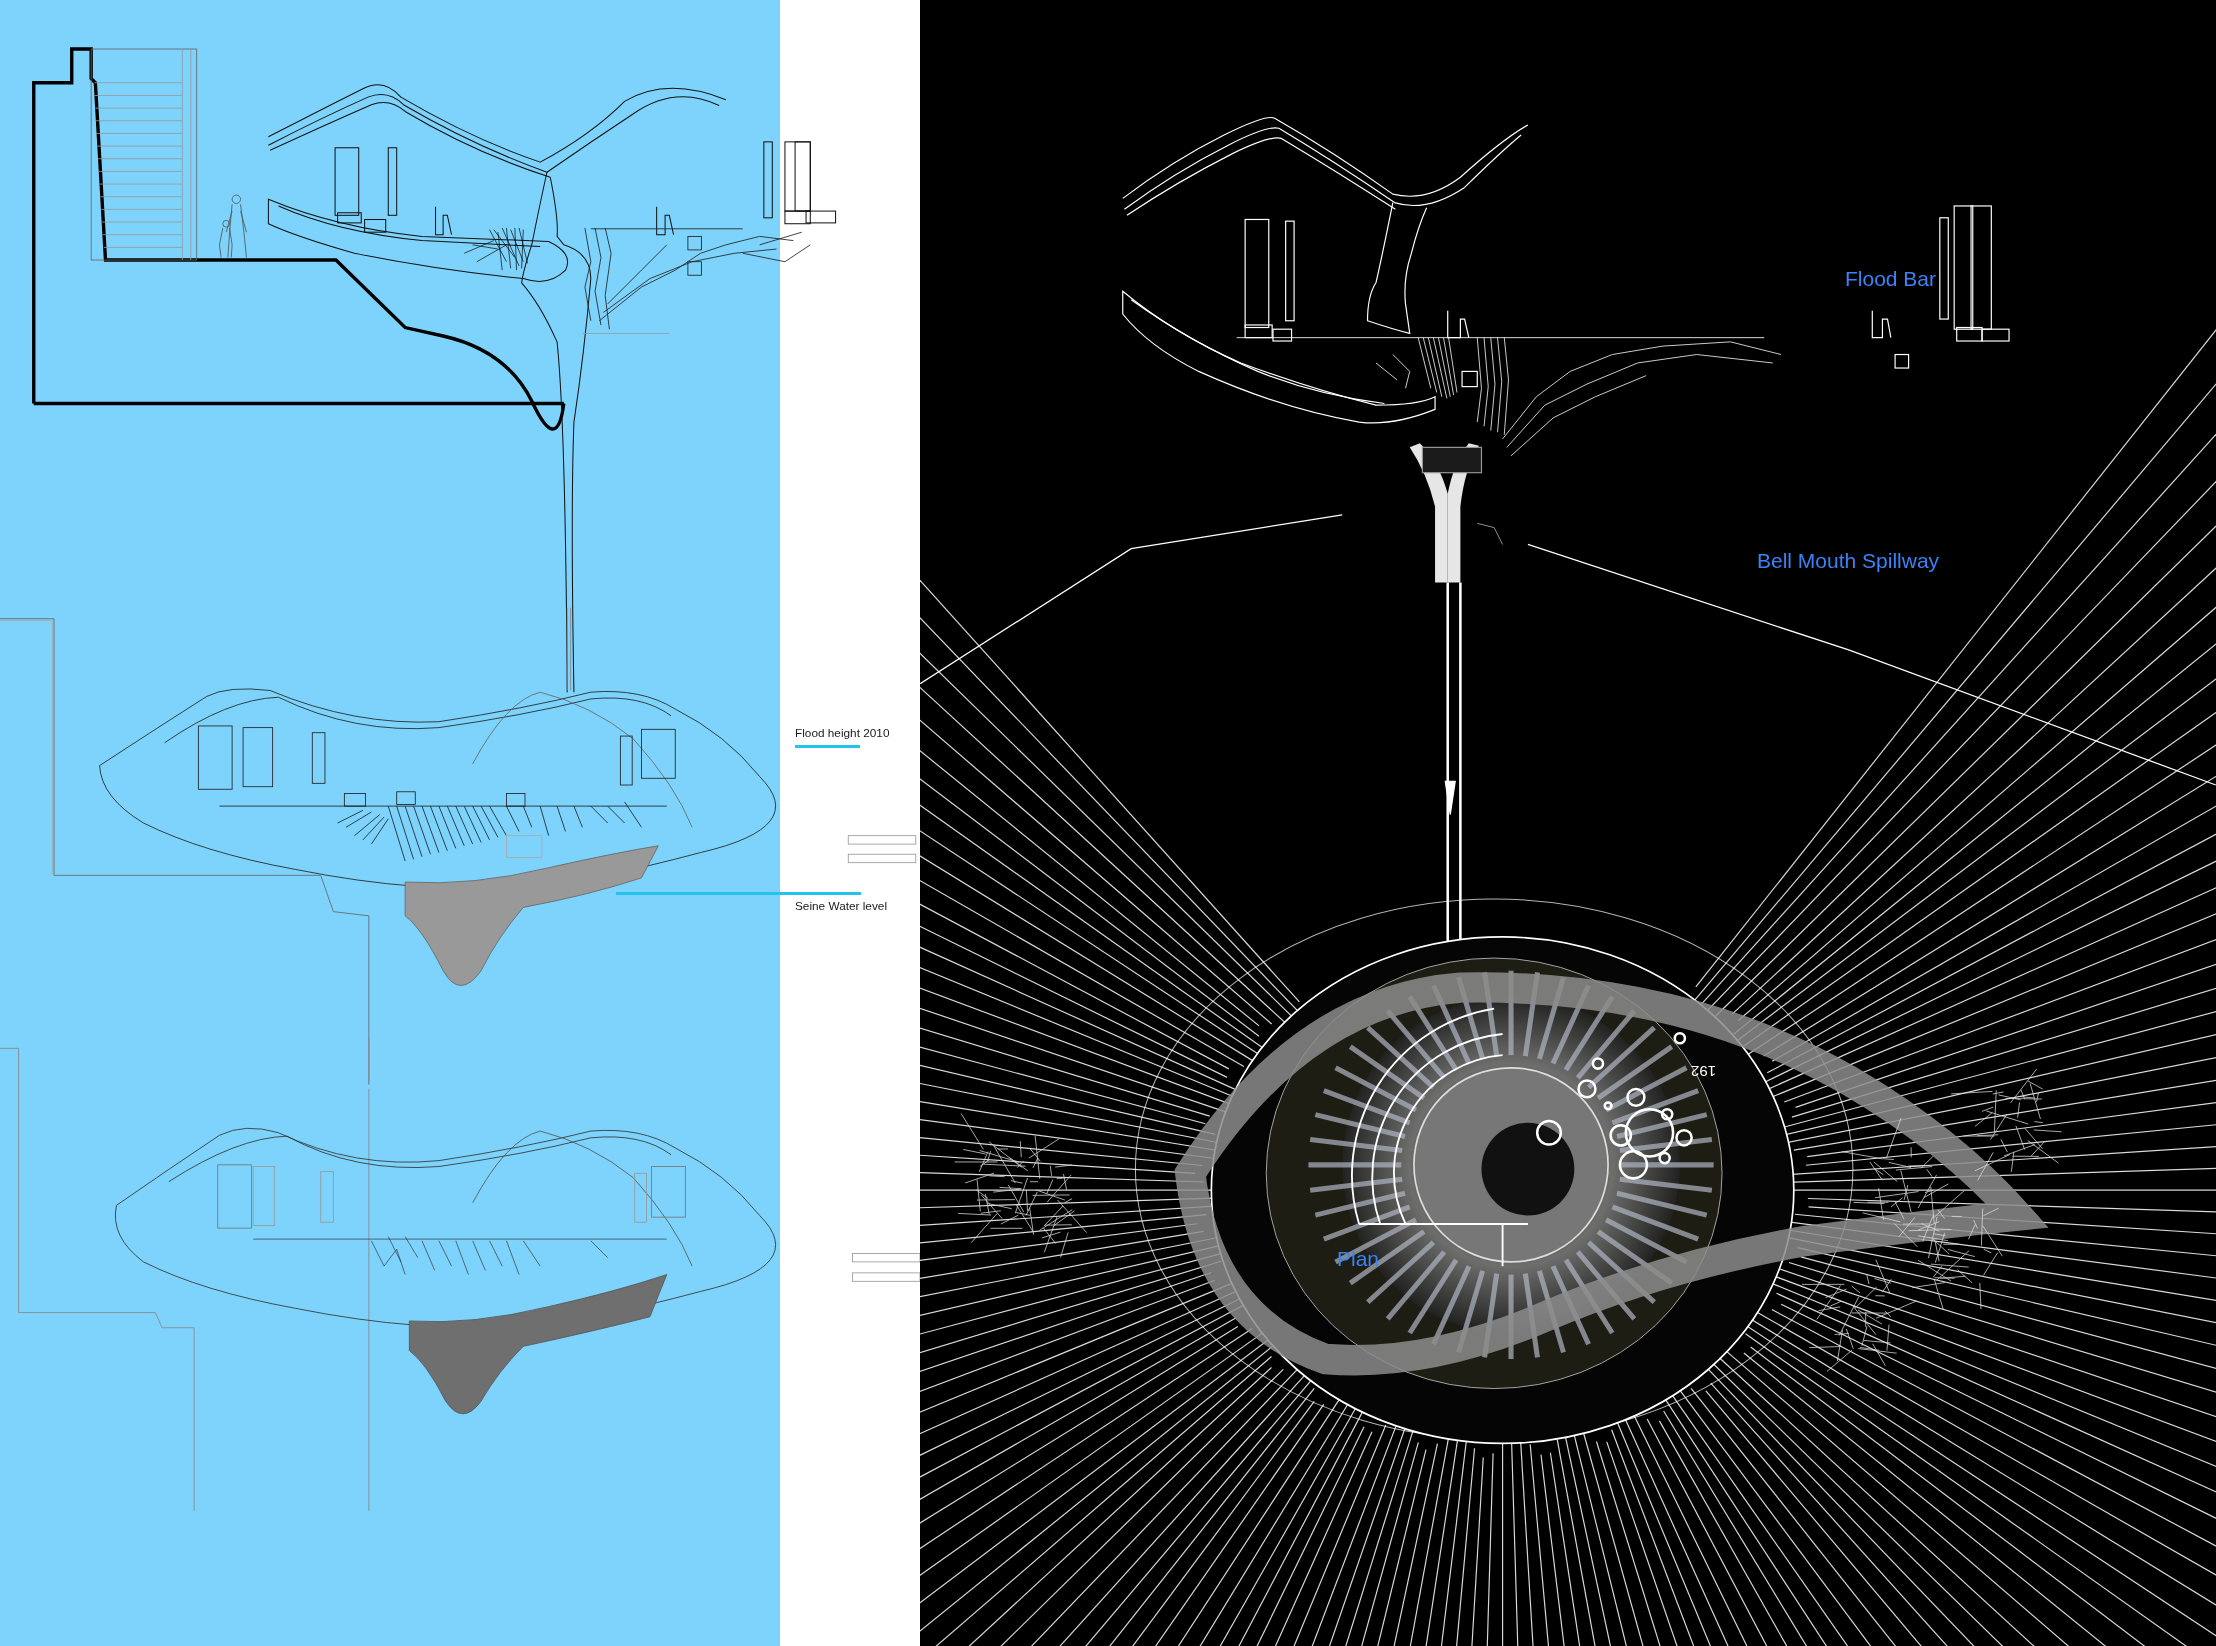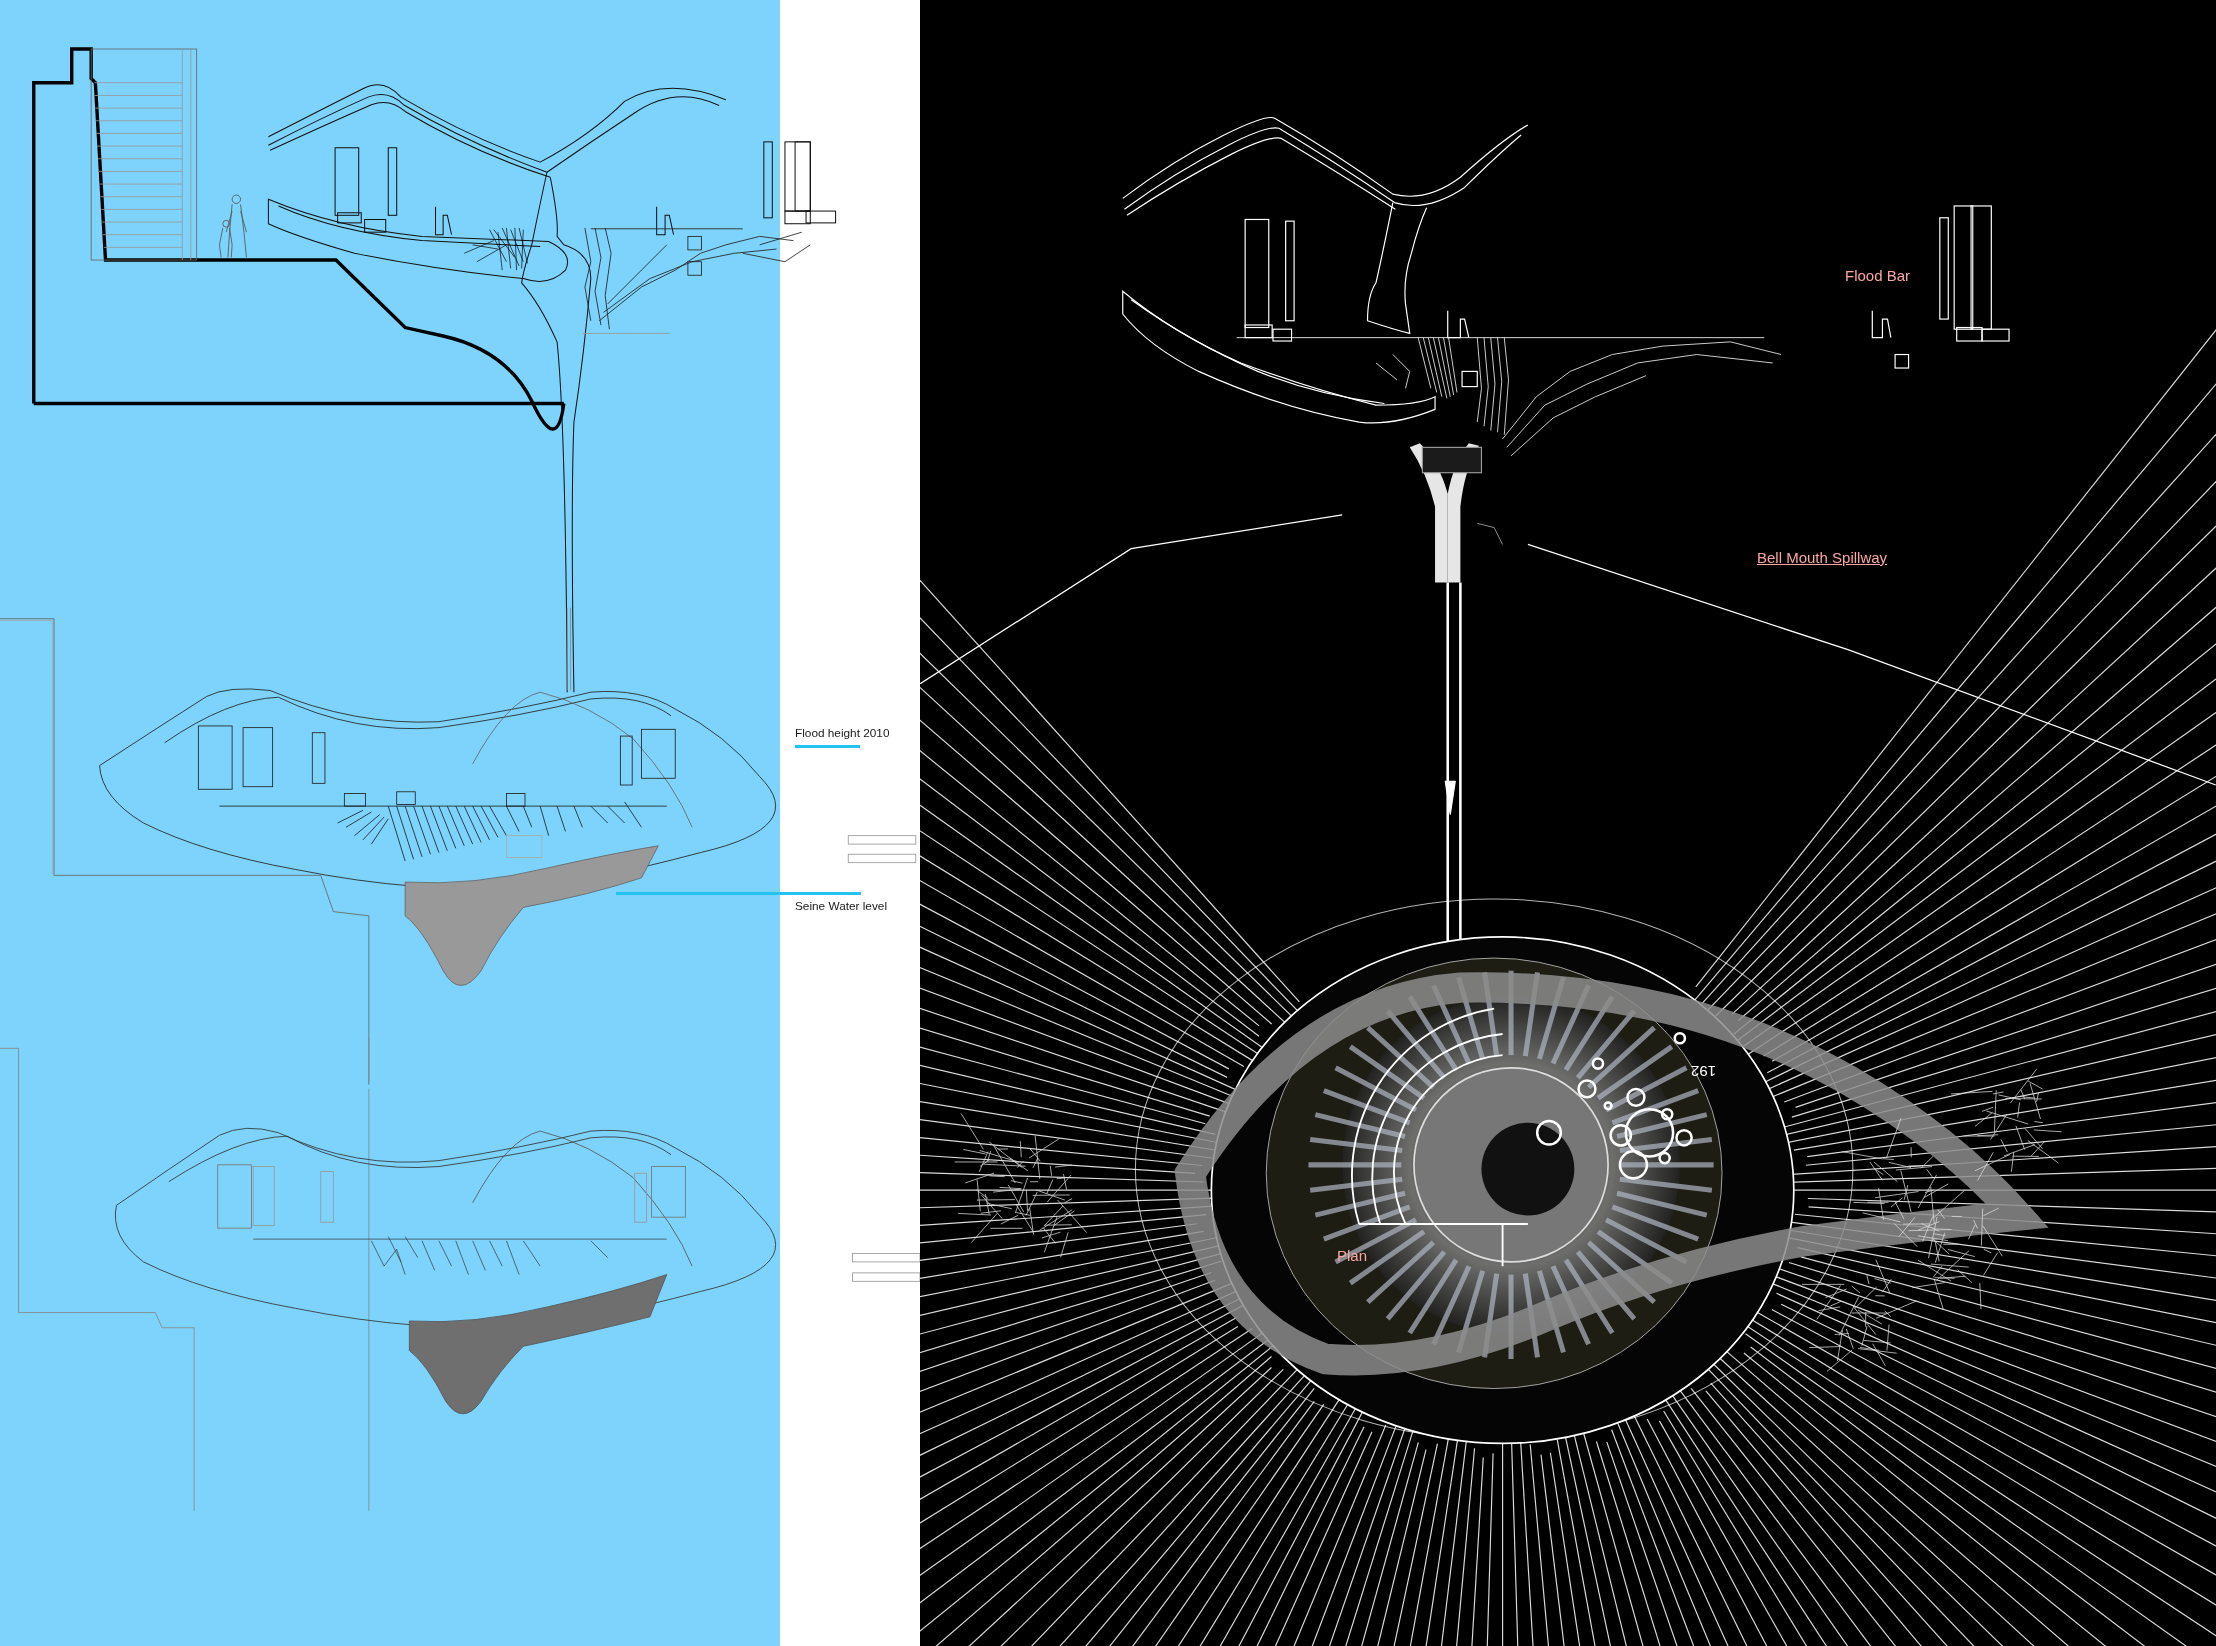--- a/index.html
+++ b/index.html
@@ -3,21 +3,21 @@
 <meta charset="utf-8">
 <style>
   html, body { margin: 0; padding: 0; }
   body { width: 2216px; height: 1646px; position: relative; overflow: hidden; background: #ffffff; font-family: "Liberation Sans", sans-serif; }
   .panel { position: absolute; top: 0; height: 1646px; }
   #left-panel { left: 0; width: 780px; background: #7dd3fc; }
   #right-panel { left: 920px; width: 1296px; background: #000000; }
   svg { position: absolute; left: 0; top: 0; }
   .label { position: absolute; white-space: nowrap; line-height: 1; }
   .label-dark { color: #1a1a1a; font-size: 11.8px; }
-  .label-light { color: #fca5a5; font-size: 15px; }
+  .label-light { color: #3b82f6; font-size: 21px; }
   .legend-line { position: absolute; height: 3.4px; }
 </style>
 </head>
 <body>
 
 <div id="left-panel" class="panel">
   <svg width="920" height="1646" viewBox="0 0 1090 1950">
 
     <g fill="none" stroke="#111" stroke-width="1.2">
 
@@ -625,17 +625,17 @@
           <line x1="1329.7360843559043" y1="1290.1565398752161" x2="1312.2383791228056" y2="1280.4699351255842"></line>
           <line x1="1319.4075796698592" y1="1338.6394906475286" x2="1352.3340438982998" y2="1340.8412974994633"></line>
           <line x1="1291.2358357379849" y1="1367.6171585178802" x2="1249.5264845287902" y2="1387.0163858661035"></line>
           <line x1="1271.121824010593" y1="1311.6669818203293" x2="1258.0240611176816" y2="1316.6115351066305"></line>
           <line x1="1277.55827410933" y1="1297.1070583946603" x2="1303.9110539577841" y2="1302.9833662711162"></line>
         </g>
     </g>
   </svg>
 
   <div class="label label-light" style="left:925px; top:268px;">Flood Bar</div>
-  <div class="label label-light" style="left:837px; top:550px;text-decoration:underline;">Bell Mouth Spillway</div>
+  <div class="label label-light" style="left:837px; top:550px;">Bell Mouth Spillway</div>
   <div class="label label-light" style="left:417px; top:1248px;">Plan</div>
   <div class="label" style="left:771px; top:1064px; color:#fff; font-size:15px; transform:rotate(180deg);">192</div>
 </div>
 
 
 </body></html>

